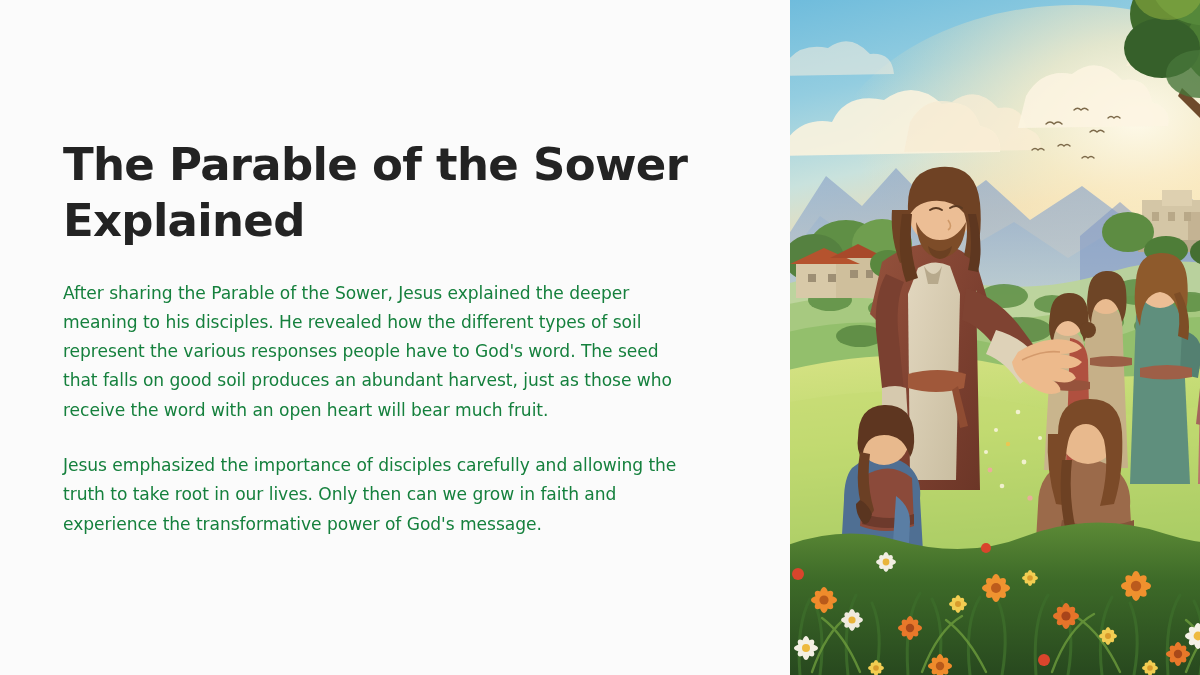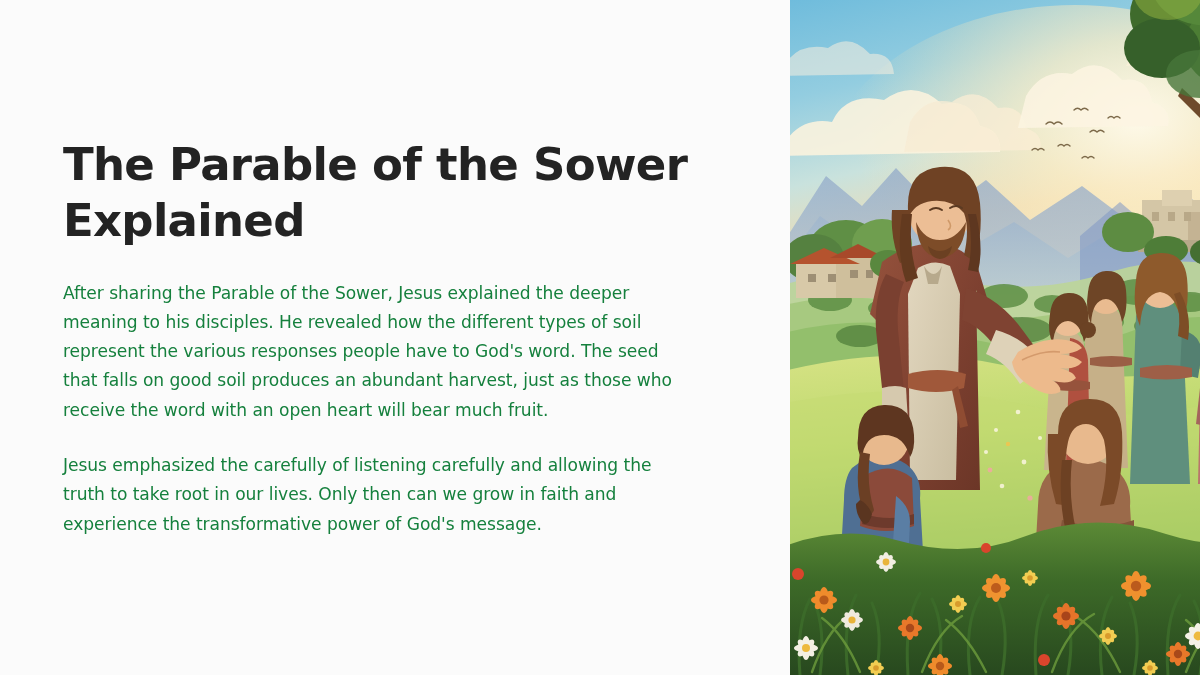--- a/index.html
+++ b/index.html
@@ -61,21 +61,21 @@
 </head>
 <body>
 
 <div class="slide">
 
   <section class="text-panel">
     <div class="text-inner">
       <h1 class="title">The Parable of the Sower
 Explained</h1>
       <p class="para">After sharing the Parable of the Sower, Jesus explained the deeper meaning to his disciples. He revealed how the different types of soil represent the various responses people have to God's word. The seed that falls on good soil produces an abundant harvest, just as those who receive the word with an open heart will bear much fruit.</p>
-      <p class="para">Jesus emphasized the carefully of listening carefully and allowing the truth to take root in our lives. Only then can we grow in faith and experience the transformative power of God's message.</p>
+      <p class="para">Jesus emphasized the importance of disciples carefully and allowing the truth to take root in our lives. Only then can we grow in faith and experience the transformative power of God's message.</p>
     </div>
   </section>
 
   <section class="art-panel">
     <svg viewBox="0 0 456 675" preserveAspectRatio="xMidYMid slice">
       <defs>
         <linearGradient id="sky" x1="0" y1="0" x2="0.25" y2="1">
           <stop offset="0%" stop-color="#6fbcdc"></stop>
           <stop offset="22%" stop-color="#93cde0"></stop>
           <stop offset="42%" stop-color="#c9e2dd"></stop>

